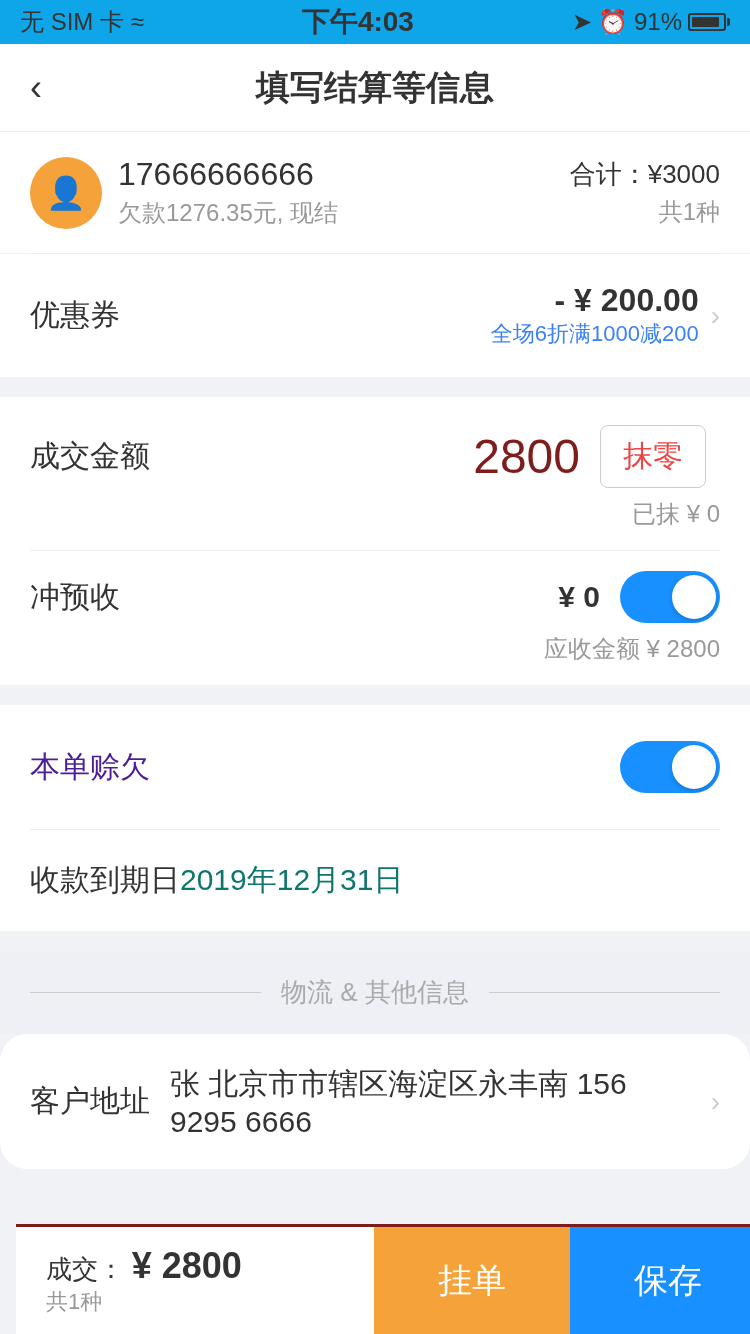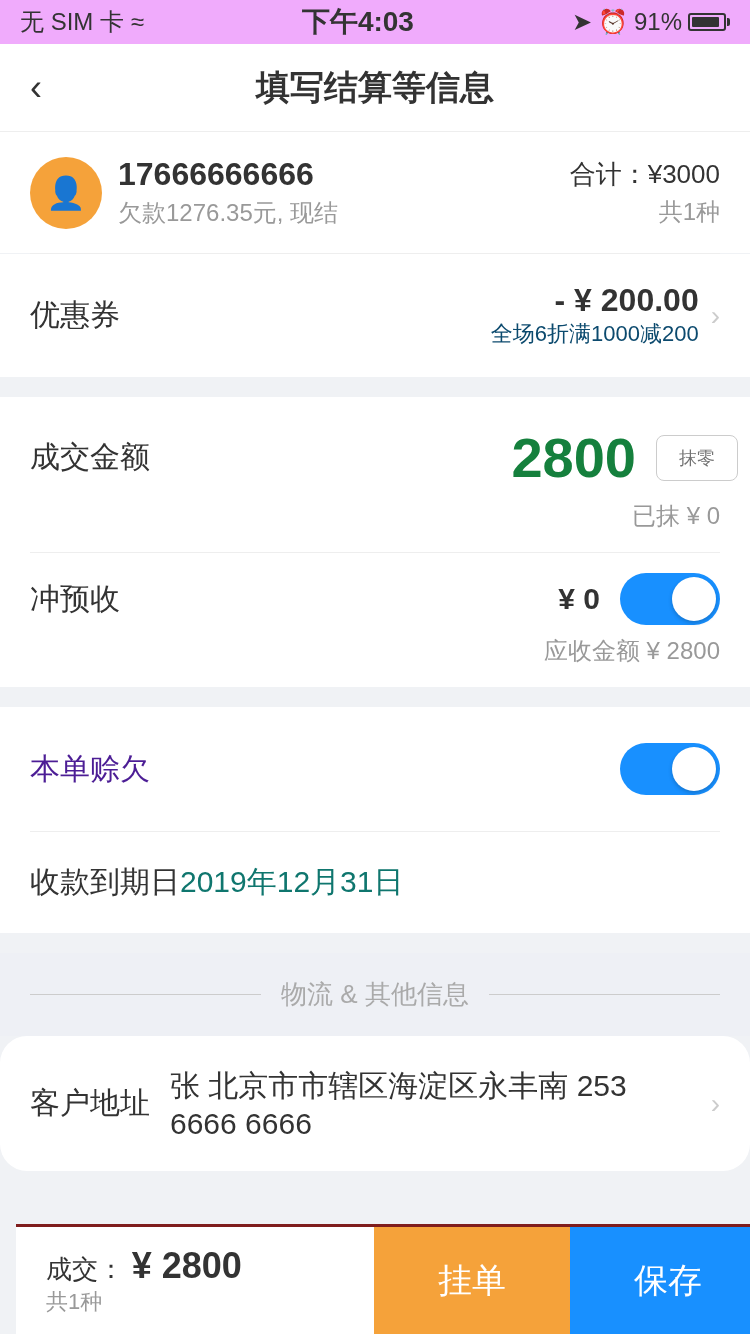--- a/index.html
+++ b/index.html
@@ -11,21 +11,21 @@
       background: #f0f2f5;
       font-size: 28px;
       color: #333;
     }
 
     
     .status-bar {
       display: flex;
       justify-content: space-between;
       align-items: center;
-      background: #f0abfc;
+      background: #0ea5e9;
       height: 44px;
       padding: 0 20px;
       font-size: 24px;
       font-weight: 500;
     }
     .status-left { display: flex; align-items: center; gap: 8px; }
     .status-center { font-size: 28px; font-weight: 600; }
     .status-right { display: flex; align-items: center; gap: 6px; font-size: 24px; }
     .battery-icon {
       display: inline-flex; align-items: center; gap: 1px;
@@ -78,62 +78,62 @@
       padding: 24px 30px;
       margin-bottom: 0;
     }
     .customer-left { display: flex; align-items: center; gap: 16px; }
     .avatar {
       width: 72px; height: 72px; border-radius: 50%;
       background: #f5a23a;
       display: flex; align-items: center; justify-content: center;
       color: #fff; font-size: 32px; font-weight: bold;
     }
-    .customer-info .phone { font-size: 32px; font-weight: 700; color: #333; }
+    .customer-info .phone { font-size: 32px; font-weight: 400; color: #333; }
     .customer-info .owe { font-size: 24px; color: #999; margin-top: 4px; }
     .customer-right { text-align: right; }
     .customer-right .total-label { font-size: 26px; color: #333; }
     .customer-right .count { font-size: 24px; color: #999; margin-top: 4px; }
 
     
     .divider { height: 1px; background: #eee; margin: 0 30px; }
 
     
     .coupon-row {
       background: #fff;
       display: flex;
       align-items: center;
       justify-content: space-between;
       padding: 28px 30px;
     }
     .coupon-row .label { font-size: 30px; color: #333; }
     .coupon-right { display: flex; align-items: center; gap: 12px; }
     .coupon-right .discount { font-size: 32px; color: #333; font-weight: 600; }
-    .coupon-right .desc { font-size: 22px; color: #0c4a6e; }
+    .coupon-right .desc { font-size: 22px; color: #3b82f6; }
     .coupon-chevron { color: #ccc; font-size: 28px; }
 
     
     .section-sep { height: 20px; background: #f0f2f5; }
 
     
     .white-section { background: #fff; }
 
     
     .amount-row {
       display: flex;
       align-items: center;
       justify-content: space-between;
-      padding: 28px 12px 10px 30px;
+      padding: 28px 44px 10px 30px;
     }
     .amount-row .label { font-size: 30px; color: #333; }
     .amount-right { display: flex; align-items: center; gap: 20px; }
-    .amount-value { font-size: 56px; font-weight: 700; color: #15803d; }
+    .amount-value { font-size: 48px; font-weight: 400; color: #7f1d1d; }
     .round-btn {
       border: 1.5px solid #ccc; border-radius: 8px;
-      padding: 10px 22px; font-size: 18px; color: #737373;
+      padding: 10px 22px; font-size: 30px; color: #ef4444;
       background: #fff; cursor: pointer;
     }
     .amount-sub {
       text-align: right;
       padding: 0 30px 20px;
       font-size: 24px;
       color: #999;
     }
 
     
@@ -356,21 +356,21 @@
   <div class="section-sep"></div>
 
   <div class="section-header">
     <div class="line"></div>
     <span class="text">物流 &amp; 其他信息</span>
     <div class="line"></div>
   </div>
 
   <div class="address-row">
     <span class="label">客户地址</span>
-    <div class="address-content">张 北京市市辖区海淀区永丰南 253 6666 6666</div>
+    <div class="address-content">张 北京市市辖区海淀区永丰南 156 9295 6666</div>
     <span class="address-chevron">›</span>
   </div>
 
   <div class="empty-space"></div>
 </div>
 
 <div class="bottom-bar">
   <div class="bottom-summary">
     <div>
       <span class="deal">成交：</span>

